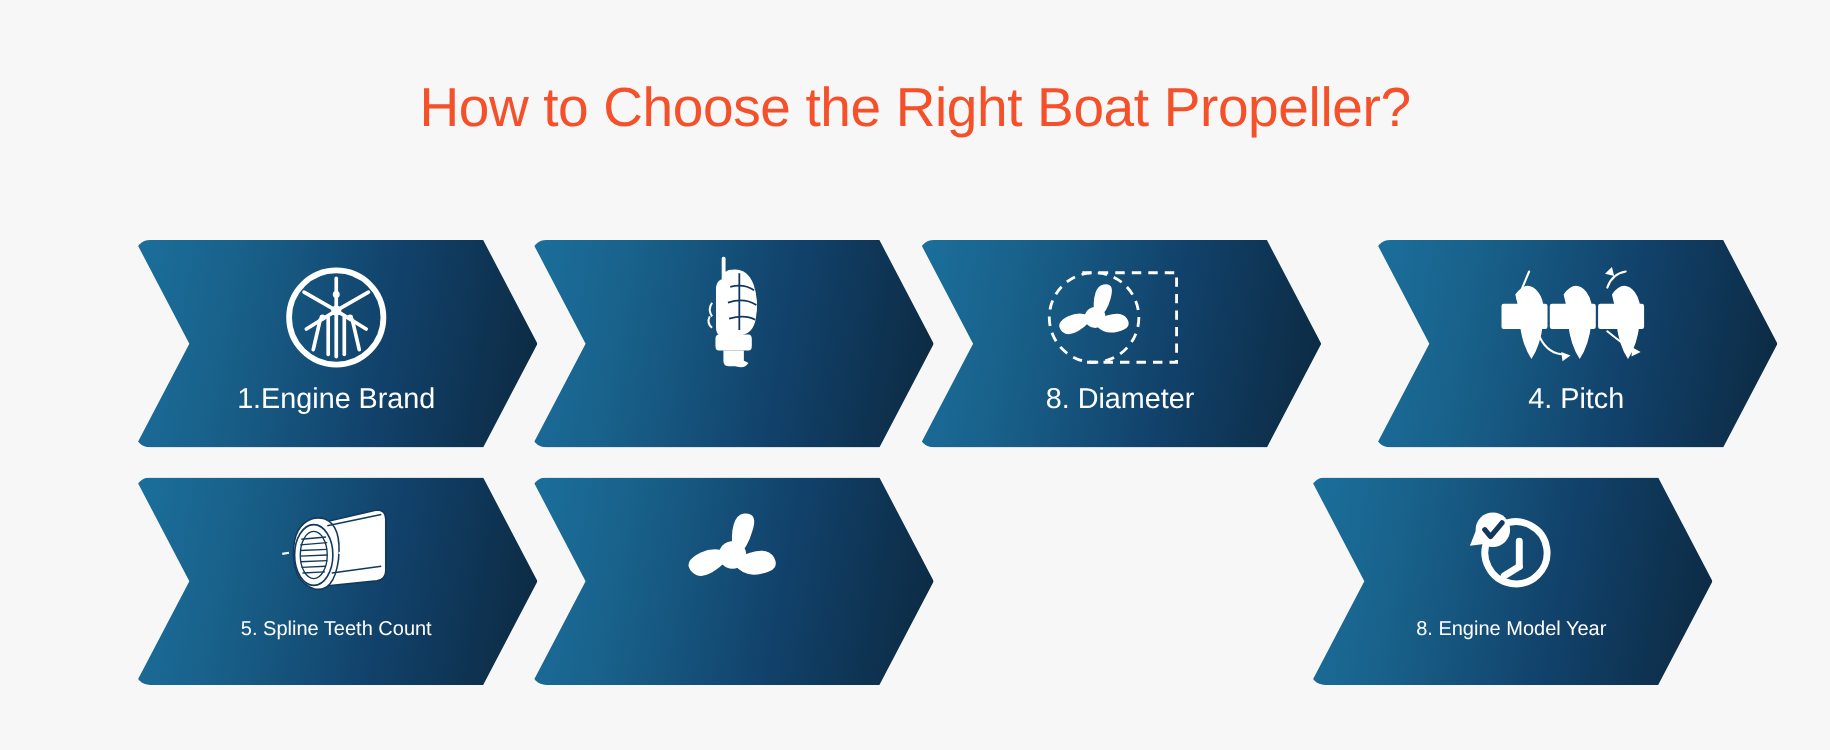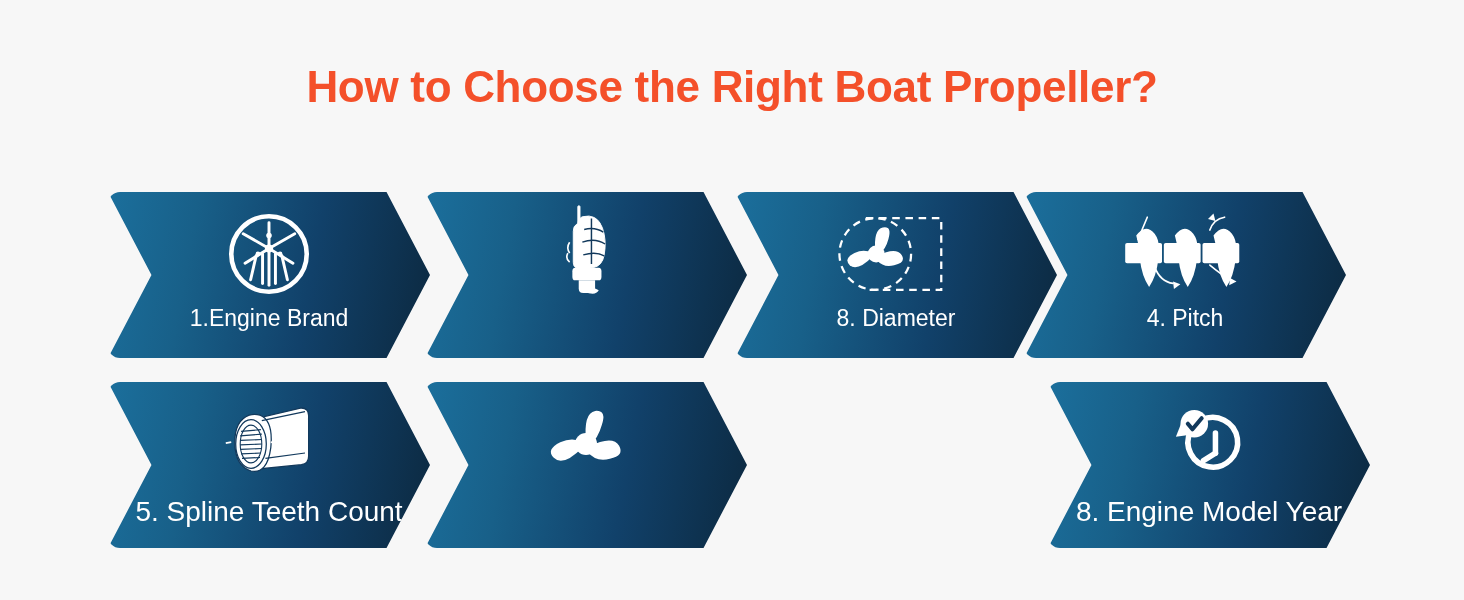--- a/index.html
+++ b/index.html
@@ -22,21 +22,21 @@
   }
 
   
   .title {
     position: absolute;
     top: 62px;
     left: 0;
     width: 1464px;
     text-align: center;
     font-size: 44px;
-    font-weight: bold;
+    font-weight: normal;
     letter-spacing: -0.3px;
     color: #f4502a;
     line-height: 1.15;
   }
 
   
   .grid {
     position: absolute;
     top: 192px;
     left: 108px;
@@ -101,29 +101,29 @@
     text-align: left;
     width: 260px;
     font-size: 22px;
     line-height: 1.3;
   }
 
   
   .c1 { left: 0px;    width: 322px; }
   .c2 { left: 317px;  width: 322px; }
   .c3 { left: 627px;  width: 322px; }
-  .c4 { left: 916px;  width: 322px; }
+  .c4 { left: 992px;  width: 322px; }
 
   .c5 { left: 0px;    width: 322px; }
   .c6 { left: 317px;  width: 322px; }
   .c7 { left: 627px;  width: 322px; }
   .c8 { left: 940px;  width: 322px; }
 
   
-  .label-wide { font-size: 28px; }
+  .label-wide { font-size: 16px; }
 </style>
 </head>
 <body>
 
 <div class="page">
 
   <div class="title">How to Choose the Right Boat Propeller?</div>
 
   <div class="grid">
 

